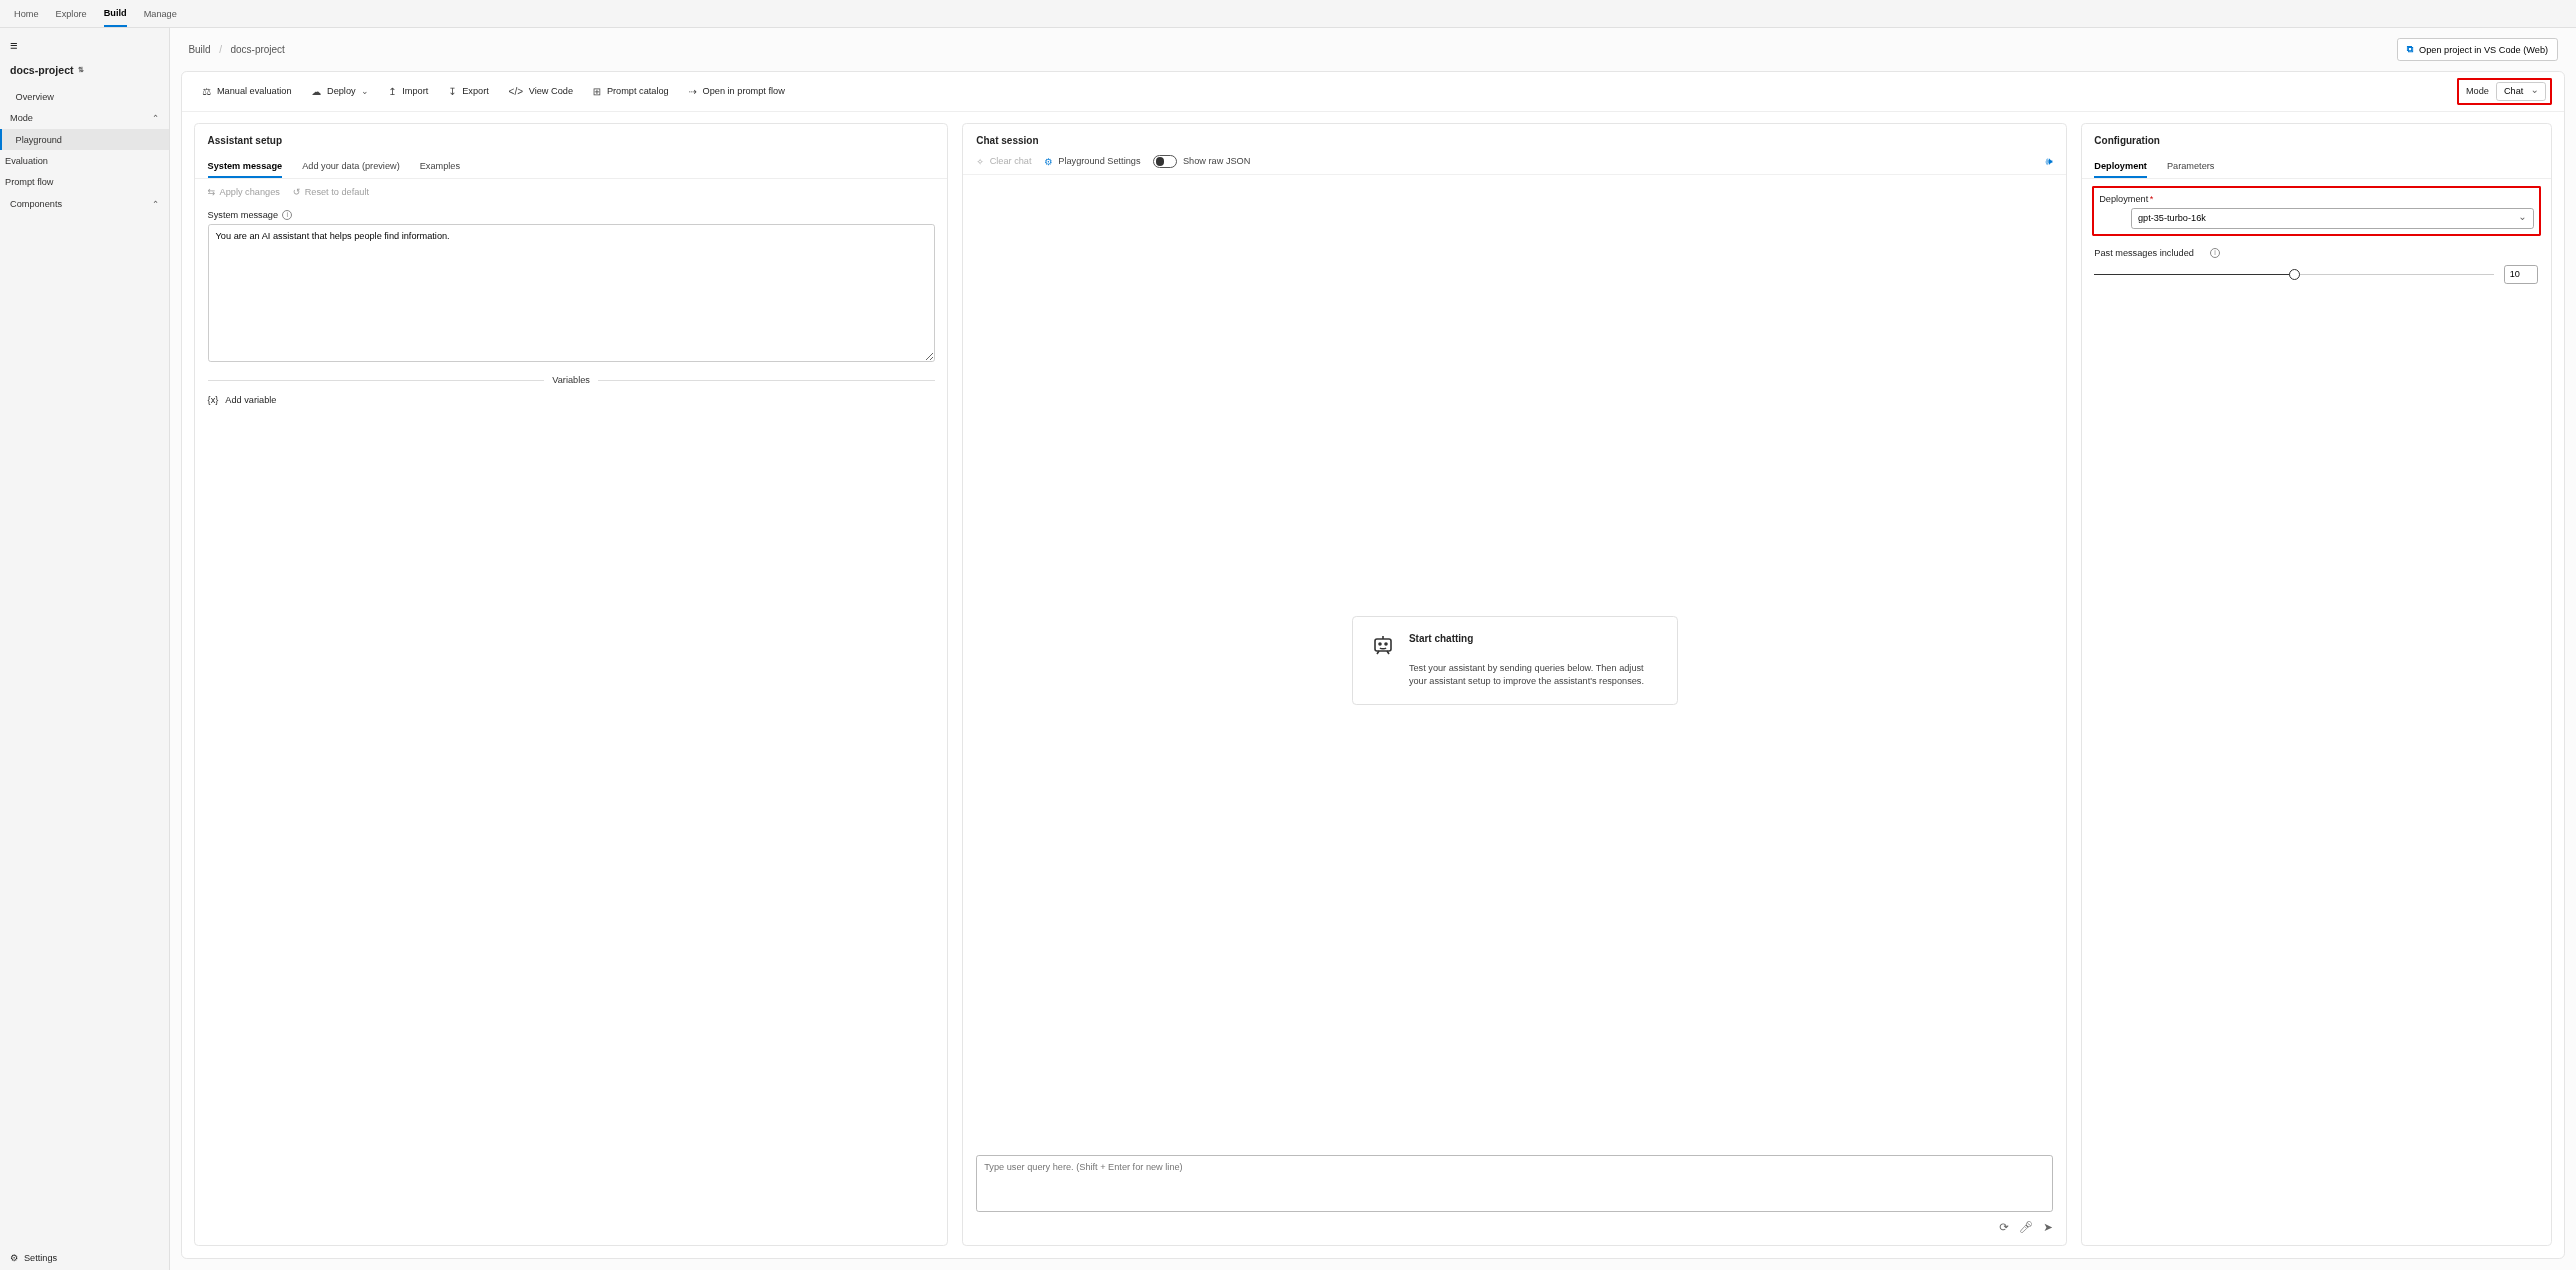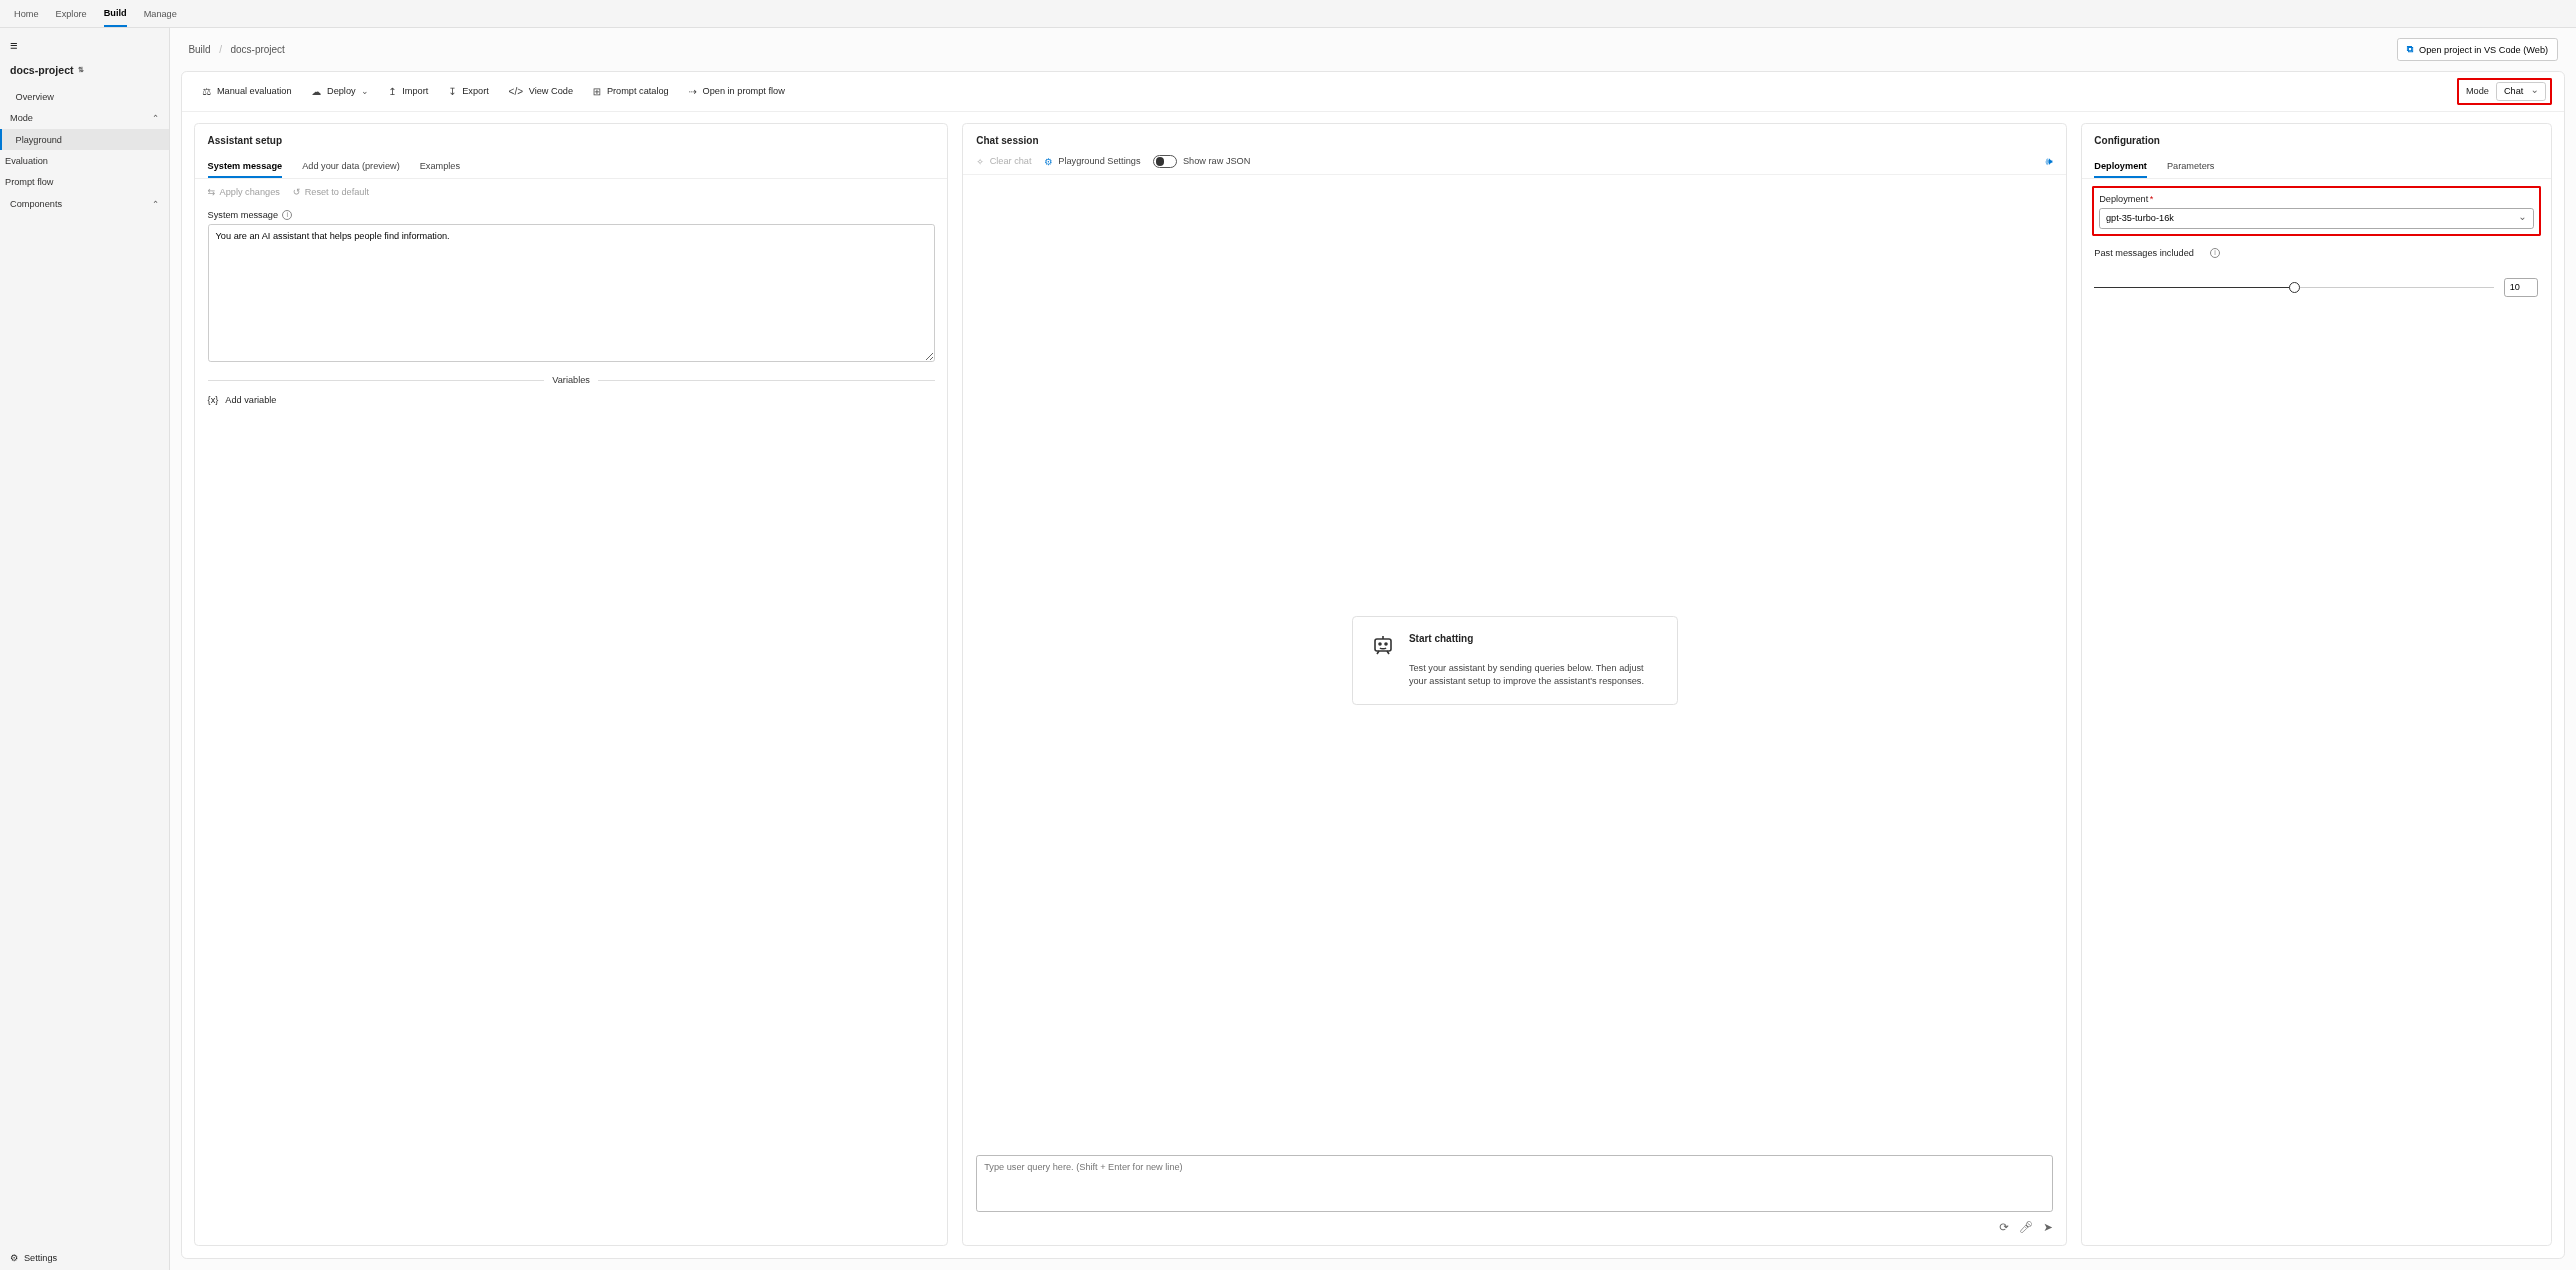--- a/index.html
+++ b/index.html
@@ -79,25 +79,25 @@
     .chat-input-zone { padding:8.5px 12.8px 11.4px; }
     .chat-ta { width:100%; height:57px; border:0.7px solid #bbb; border-radius:2.8px; padding:5.7px 7px; font-size:9.2px; font-family:inherit; resize:none;}
     .chat-icons { display:flex; justify-content:flex-end; gap:10px; padding-top:5.7px; color:#666;}
     .chat-icons span { cursor:pointer; font-size:11.4px;}
 
     
     .deploy-box { margin:7px 10px; border:2.1px solid #e60000; border-radius:1.4px; padding:5.7px;}
     .deploy-label { font-size:9.2px; margin-bottom:4.3px; display:flex; gap:1.4px;}
     .req { color:#c00; }
     .deploy-select { width:100%; border:0.7px solid #aaa; border-radius:2.8px; padding:4.3px 5.7px; font-size:9.2px; background:#fff; cursor:pointer; appearance:none;}
-    .deploy-select-wrap { position:relative;}
+    .deploy-select-wrap { position:relative;margin-left:32px;}
     .deploy-select-wrap::after { content:"⌄"; position:absolute; right:7px; top:2.8px; color:#666; pointer-events:none; font-size:10px;}
     .sess-head { font-size:10.6px; font-weight:600; padding:11.4px 12.8px 5.7px;}
     .slider-row { padding:4.3px 12.8px; font-size:9.2px;}
-    .slider-label { display:flex; align-items:center; gap:16px; margin-bottom:20px;}
+    .slider-label { display:flex; align-items:center; gap:16px; margin-bottom:7px;}
     .slider-controls { display:flex; align-items:center; gap:10px;}
     .slider { flex:1; appearance:none; height:1.4px; background: linear-gradient(#333,#333) left/50% 100% no-repeat, #ccc; outline:none;}
     .slider::-webkit-slider-thumb { appearance:none; width:11.4px; height:11.4px; border-radius:50%; background:#fff; border:1.4px solid #333; cursor:pointer;}
     .slider-val { width:34px; border:0.7px solid #aaa; border-radius:2.8px; padding:3.5px 4.3px; text-align:left; font-size:9.2px;}
     .speaker-icon { margin-left:auto; color:#0078d4; cursor:pointer; font-size:11.4px;}
     .chevron { font-size:8.5px; color:#555;}
   </style>
 </head>
 <body>
 

